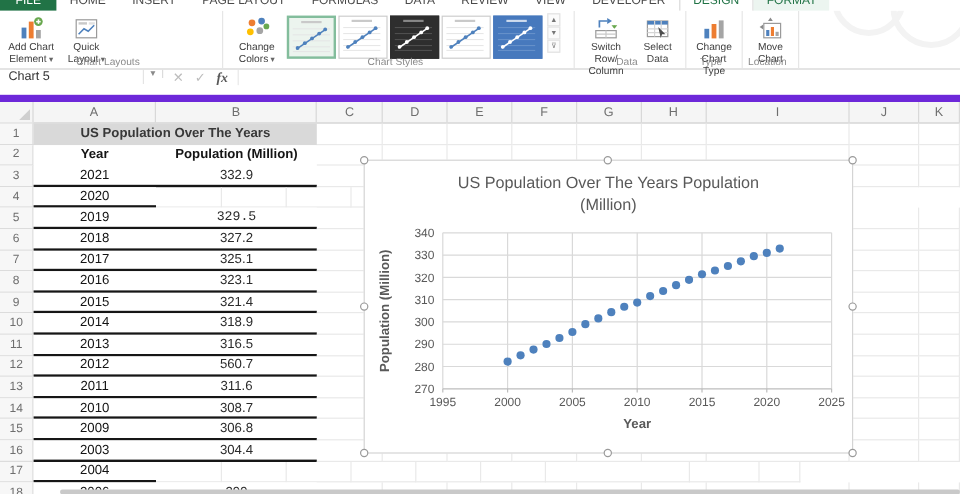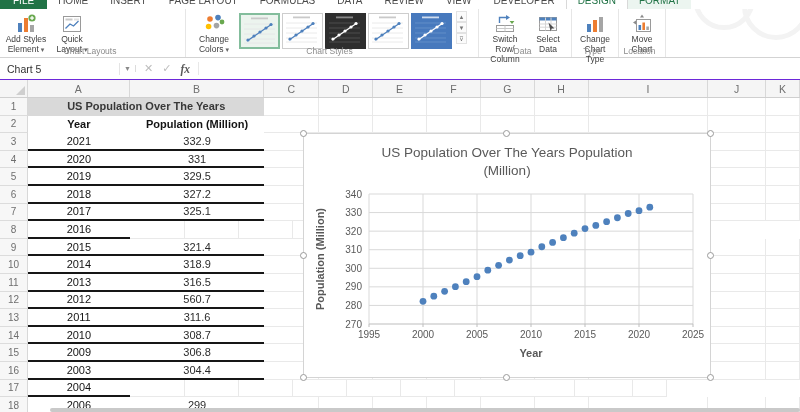--- a/index.html
+++ b/index.html
@@ -28,21 +28,21 @@
   .gallery{display:flex;align-items:flex-start;margin-top:2px}
   .thumb{width:41px;height:36px;box-sizing:border-box;border:1px solid #CDCDCD;background:#fff;margin-right:2px;overflow:hidden}
   .thumb.selected{border:2px solid #83BD9C;background:#ECF4EE}
   .thumb.dark{background:#2E2E2E;border-color:#2E2E2E}
   .thumb.blue{background:#4779BD;border-color:#4779BD}
   .galarrows{display:flex;flex-direction:column;margin-left:2px}
   .ga{font-size:6px;line-height:10px;height:11px;width:11px;text-align:center;color:#777;
       border:1px solid #E2E2E2;background:#FBFBFB;box-sizing:border-box}
 
   
-  .formulabar{height:21px;border-bottom:1px solid #6d28d9;display:flex;align-items:center;background:#fff}
+  .formulabar{height:21px;border-bottom:6px solid #6d28d9;display:flex;align-items:flex-start;background:#fff}
   .namebox{width:112px;display:flex;align-items:center;padding-left:7px;font-size:10.5px;color:#333;
            border-right:1px solid #E4E4E4}
   .nbdrop{width:15px;display:flex;align-items:center;justify-content:center;font-size:7px;color:#8a8a8a;
           border-right:1px solid #DCDCDC}
   .fbicons{display:flex;align-items:center;padding:0 8px;gap:9px;border-right:1px solid #E8E8E8}
   .fbx,.fbck{color:#BDBDBD;font-size:11px}
   .fbfx{color:#595959;font-size:11.5px;font-style:italic;font-family:"Liberation Serif",serif;font-weight:bold}
   .fxfield{flex:1;background:#fff}
 
   
@@ -104,21 +104,21 @@
       <span class="ic">
         <svg width="22" height="22">
             <rect x="3" y="10" width="4" height="9" fill="#4E81BD"></rect>
             <rect x="9" y="5" width="4" height="14" fill="#ED7D31"></rect>
             <rect x="15" y="12" width="4" height="7" fill="#A5A5A5"></rect>
             <circle cx="17" cy="5" r="3.6" fill="#69A84F"></circle>
             <rect x="15.1" y="4.4" width="3.8" height="1.3" fill="#fff"></rect>
             <rect x="16.4" y="3.1" width="1.3" height="3.8" fill="#fff"></rect>
           </svg>
       </span>
-      <span class="blabel drop">Add Styles
+      <span class="blabel drop">Add Chart
 Element</span>
     </div>
     <div class="bigbtn">
       <span class="ic">
         <svg width="22" height="22">
             <rect x="2.5" y="3.5" width="17" height="15" fill="#fff" stroke="#9a9a9a"></rect>
             <rect x="4.5" y="5.5" width="7" height="2" fill="#C9C9C9"></rect>
             <rect x="13" y="5.5" width="5" height="2" fill="#E1E1E1"></rect>
             <polyline points="4.5,15.5 9,11 12.5,13 17.5,8" stroke="#4E81BD" fill="none" stroke-width="1.3"></polyline>
           </svg>
@@ -357,35 +357,34 @@
         <div class="cell" style="width: 54px;"></div>
         <div class="cell" style="width: 54px;"></div>
         <div class="cell" style="width: 54px;"></div>
         <div class="cell" style="width: 120px;"></div>
         <div class="cell" style="width: 58px;"></div>
         <div class="cell" style="width: 34px;"></div>
       </div>
       <div class="grow">
         <div class="rowh">4</div>
         <div class="cell ab blackline yearcell" style="width: 102px;">2020</div>
-        <div class="cell ab blackline valcell" style="width: 135px;">331</div>
         <div class="cell" style="width: 55px;"></div>
         <div class="cell" style="width: 54px;"></div>
         <div class="cell" style="width: 54px;"></div>
         <div class="cell" style="width: 54px;"></div>
         <div class="cell" style="width: 54px;"></div>
         <div class="cell" style="width: 54px;"></div>
         <div class="cell" style="width: 120px;"></div>
         <div class="cell" style="width: 58px;"></div>
         <div class="cell" style="width: 34px;"></div>
       </div>
       <div class="grow">
         <div class="rowh">5</div>
         <div class="cell ab blackline yearcell" style="width: 102px;">2019</div>
-        <div class="cell ab blackline valcell" style="width: 135px;">329.5</div>
+        <div class="cell ab blackline valcell" style="width: 135px; font-family: Liberation Mono, monospace;">329.5</div>
         <div class="cell" style="width: 55px;"></div>
         <div class="cell" style="width: 54px;"></div>
         <div class="cell" style="width: 54px;"></div>
         <div class="cell" style="width: 54px;"></div>
         <div class="cell" style="width: 54px;"></div>
         <div class="cell" style="width: 54px;"></div>
         <div class="cell" style="width: 120px;"></div>
         <div class="cell" style="width: 58px;"></div>
         <div class="cell" style="width: 34px;"></div>
       </div>
@@ -413,20 +412,21 @@
         <div class="cell" style="width: 54px;"></div>
         <div class="cell" style="width: 54px;"></div>
         <div class="cell" style="width: 54px;"></div>
         <div class="cell" style="width: 120px;"></div>
         <div class="cell" style="width: 58px;"></div>
         <div class="cell" style="width: 34px;"></div>
       </div>
       <div class="grow">
         <div class="rowh">8</div>
         <div class="cell ab blackline yearcell" style="width: 102px;">2016</div>
+        <div class="cell ab blackline valcell" style="width: 135px;">323.1</div>
         <div class="cell" style="width: 55px;"></div>
         <div class="cell" style="width: 54px;"></div>
         <div class="cell" style="width: 54px;"></div>
         <div class="cell" style="width: 54px;"></div>
         <div class="cell" style="width: 54px;"></div>
         <div class="cell" style="width: 54px;"></div>
         <div class="cell" style="width: 120px;"></div>
         <div class="cell" style="width: 58px;"></div>
         <div class="cell" style="width: 34px;"></div>
       </div>

